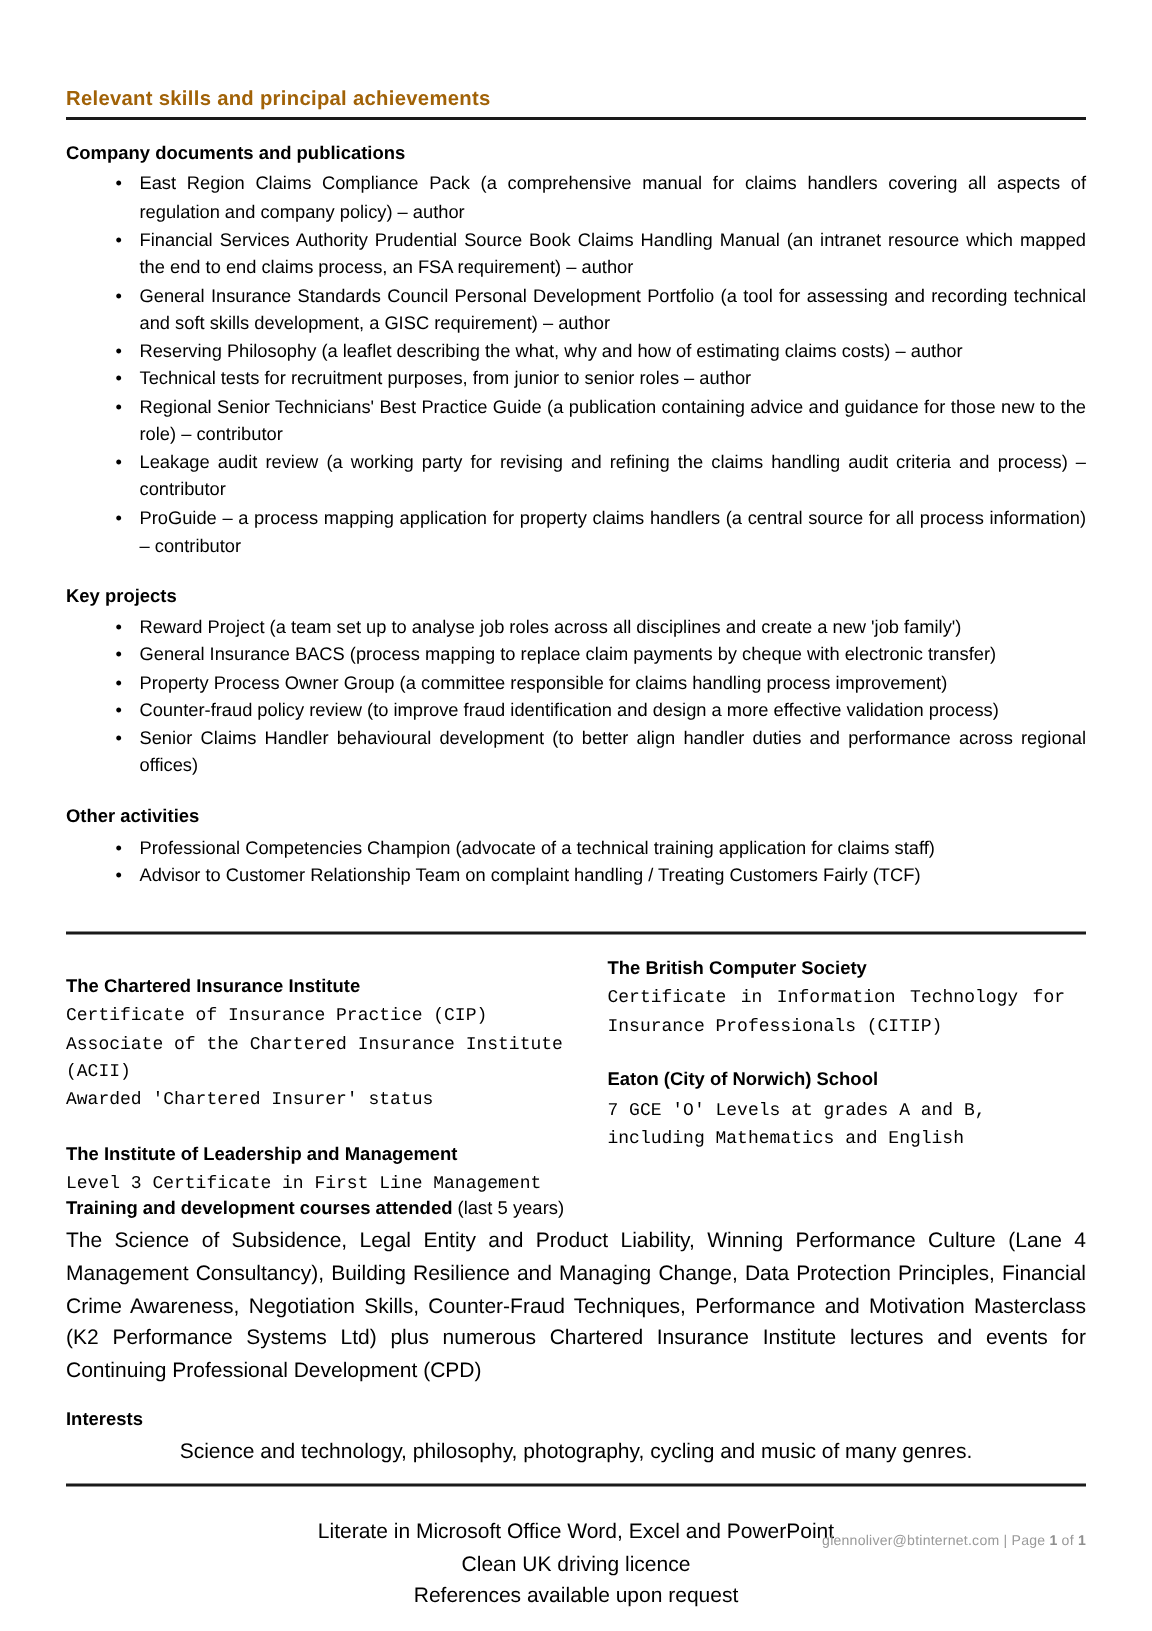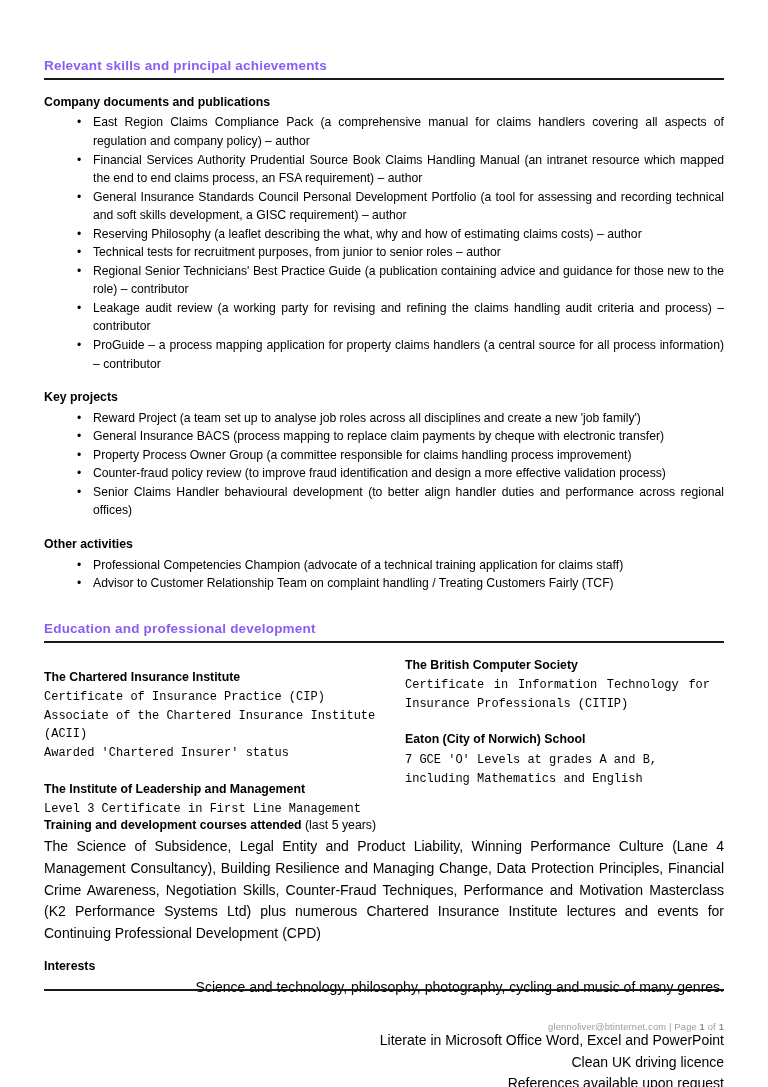--- a/index.html
+++ b/index.html
@@ -24,21 +24,21 @@
   }
   .content {
     position: absolute;
     left: 44px;
     top: 58px;
     width: 680px;
   }
 
   
   .section-head {
-    color: #8b5cf6;
+    color: #a16207;
     font-size: 13.5px;
     font-weight: bold;
     letter-spacing: 0.2px;
     line-height: 1.25;
     margin: 0 0 3px 0;
   }
   .section-rule {
     border: 0;
     height: 0;
     border-top: 2.6px solid #1a1a1a;
@@ -115,21 +115,21 @@
   .edu-line.nojust { text-align: left; }
 
   
   .para {
     font-size: 14px;
     line-height: 1.55;
     text-align: justify;
     text-justify: inter-word;
     margin: 0;
   }
-  .para.left { text-align: right; }
+  .para.left { text-align: center; }
   .spacer-line { height: 18px; }
 
   
   .footer-rule {
     position: absolute;
     left: 44px;
     top: 989px;
     width: 680px;
     height: 0;
     border-top: 2.6px solid #1a1a1a;
@@ -226,21 +226,20 @@
           <span class="txt">Professional Competencies Champion (advocate of a technical training application for claims staff)</span>
         </li>
         <li>
           <span class="dot">•</span>
           <span class="txt">Advisor to Customer Relationship Team on complaint handling / Treating Customers Fairly (TCF)</span>
         </li>
       </ul>
     </div>
 
     <div style="height:12px"></div>
-    <h2 class="section-head">Education and professional development</h2>
     <hr class="section-rule">
 
     <div class="edu-grid" style="height:150px;">
 
       <div class="edu-col-left">
         <div class="edu-block">
           <div class="sub-head">The Chartered Insurance Institute</div>
           <div class="edu-line nojust">Certificate of Insurance Practice (CIP)</div>
           <div class="edu-line nojust">Associate of the Chartered Insurance Institute (ACII)</div>
           <div class="edu-line nojust">Awarded 'Chartered Insurer' status</div>

